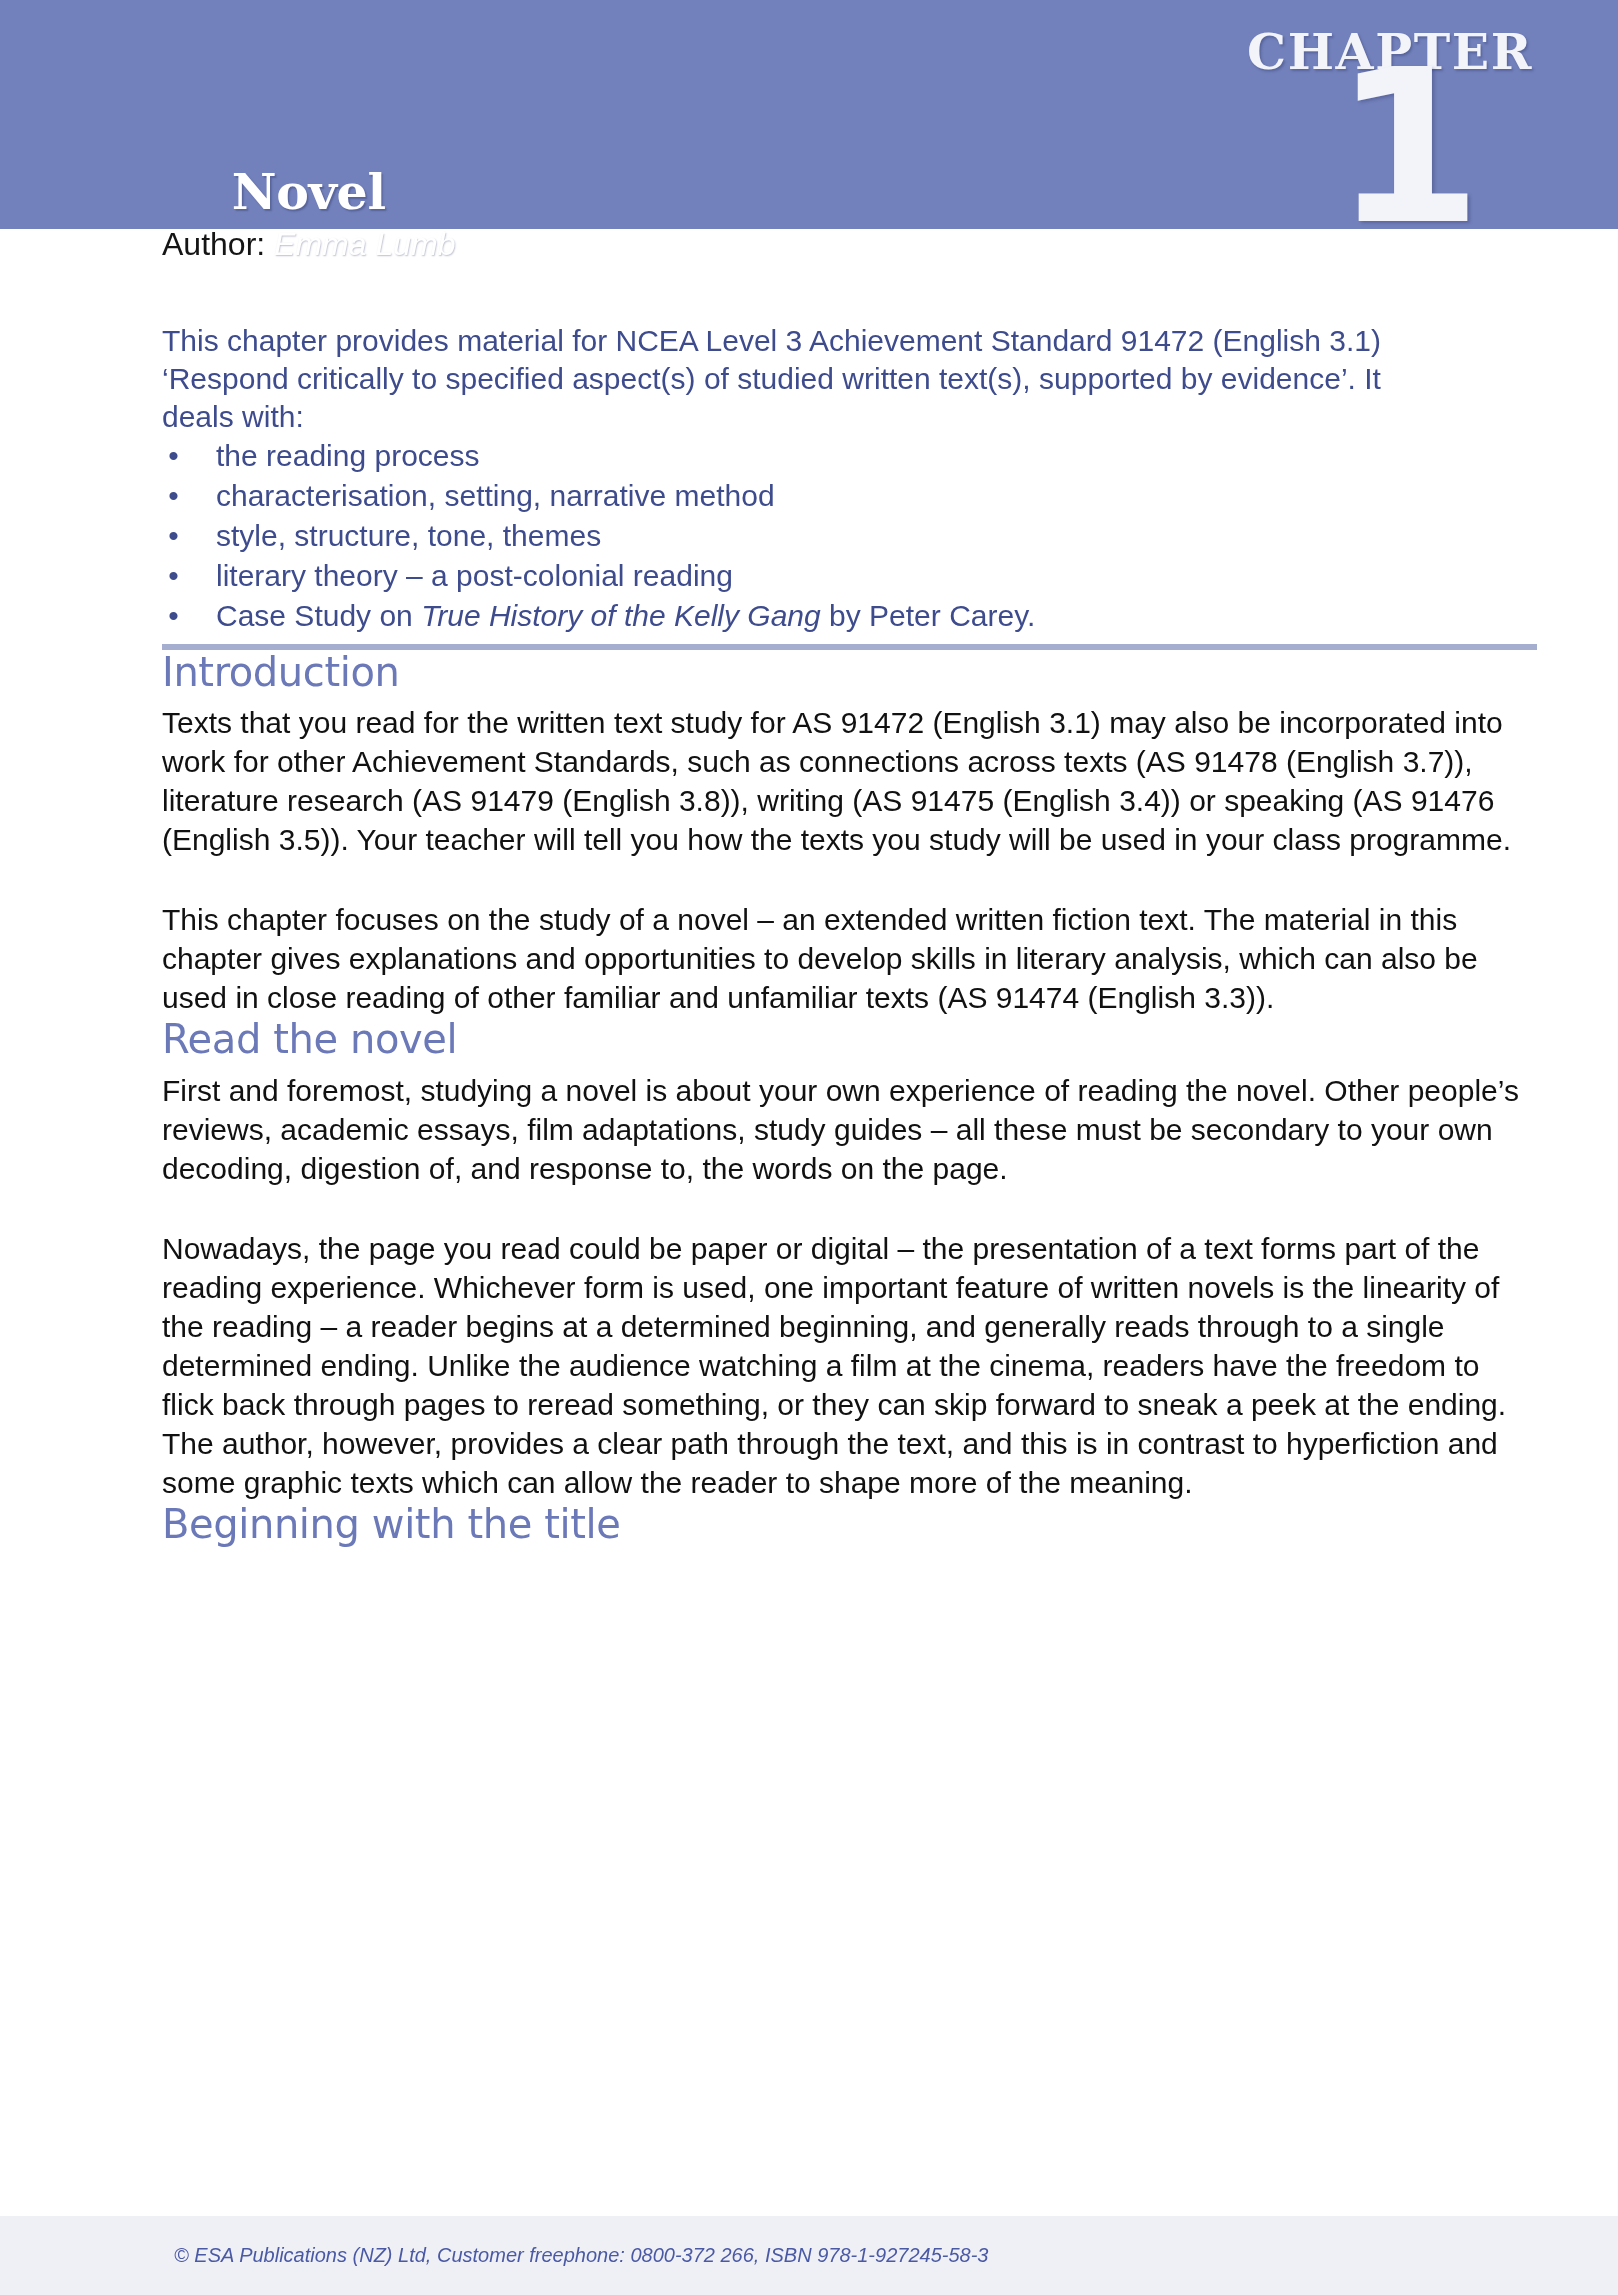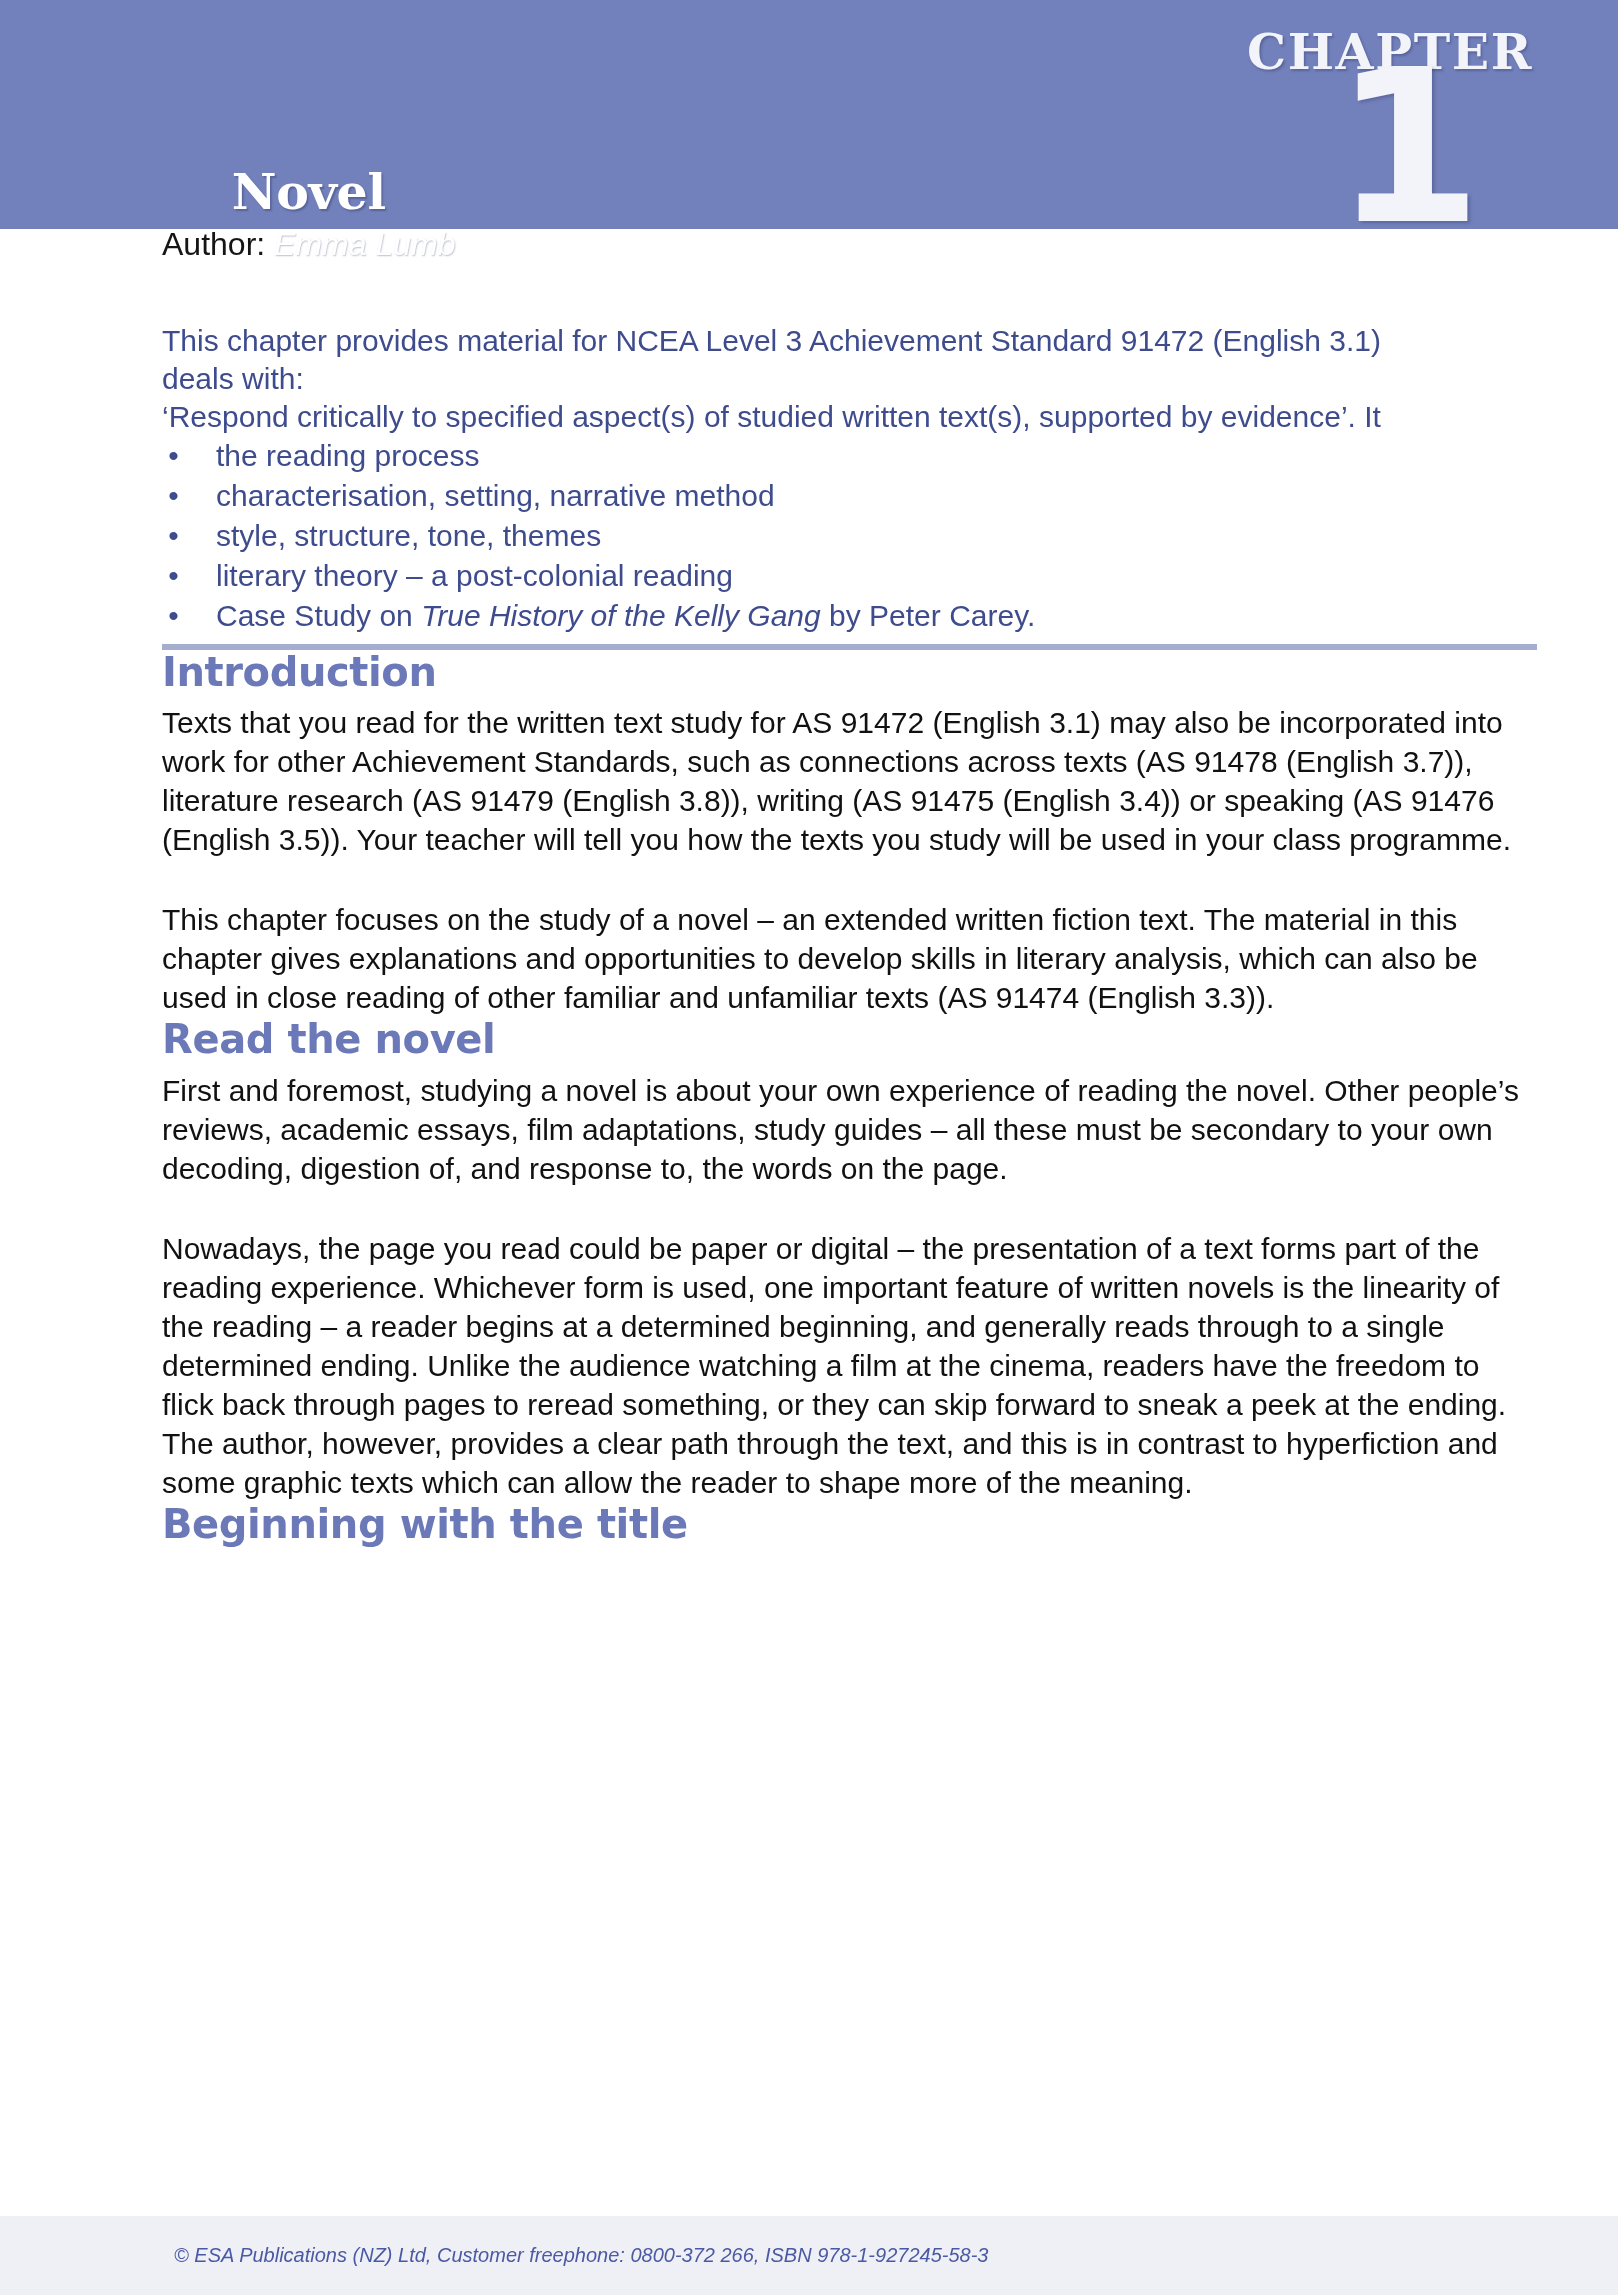--- a/index.html
+++ b/index.html
@@ -119,21 +119,21 @@
   .rule {
     margin-top: 8px;
     height: 5.5px;
     background: #a6aecf;
     width: 1375px;
   }
 
   
   h2.section-heading {
     font-family: "DejaVu Sans", sans-serif;
-    font-weight: bold;
+    font-weight: normal;
     font-size: 40px;
     line-height: 44px;
     color: #6b79b8;
     margin: 0;
     letter-spacing: -0.4px;
   }
   .sec-intro   { margin-top: 35px; }
   .sec-read    { margin-top: 47px; }
   .sec-title   { margin-top: 49px; }
 
@@ -181,22 +181,22 @@
       <span>Author:</span>
       <span class="author-name">Emma Lumb</span>
     </div>
   </div>
 </div>
 
 <div class="content">
 
   <div class="intro">
     <p>This chapter provides material for NCEA Level 3 Achievement Standard 91472 (English 3.1)</p>
+    <p>‘Respond critically to specified aspect(s) of studied written text(s), supported by evidence’. It</p>
     <p>deals with:</p>
-    <p>‘Respond critically to specified aspect(s) of studied written text(s), supported by evidence’. It</p>
 
     <ul class="intro-list">
       <li>
         <span class="bullet">•</span>
         <span>the reading process</span>
       </li>
       <li>
         <span class="bullet">•</span>
         <span>characterisation, setting, narrative method</span>
       </li>

